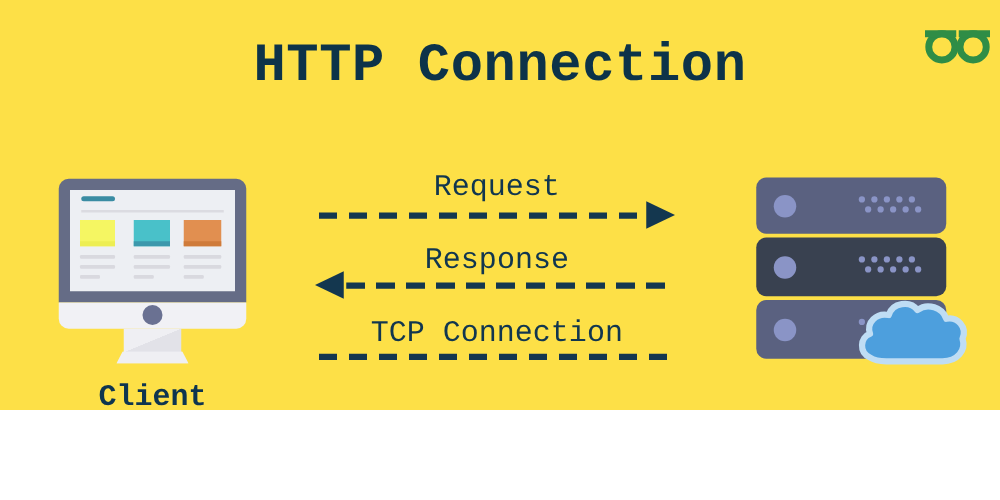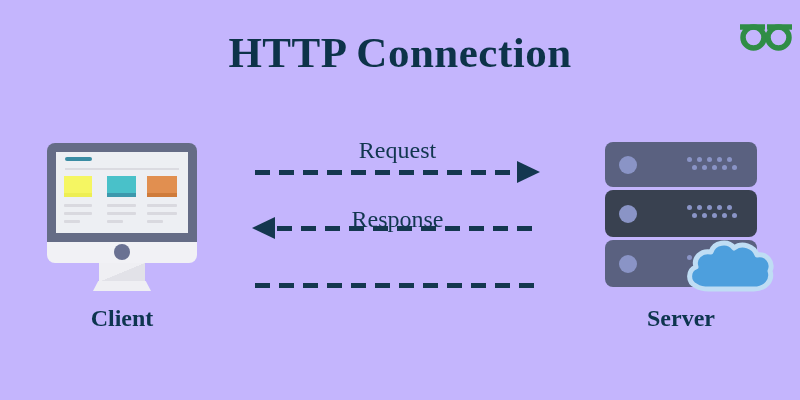--- a/index.html
+++ b/index.html
@@ -1,32 +1,32 @@
 <!DOCTYPE html>
 <html><head>
 <meta charset="utf-8">
 <style>
   html,body{margin:0;padding:0;}
   .canvas{
-    position:relative;width:800px;height:400px;overflow:hidden;
-    background:#c4b5fd;font-family:Liberation Serif, serif;
+    position:relative;width:800px;height:328px;overflow:hidden;
+    background:#fde047;font-family:Liberation Mono, monospace;
   }
   
   .title{
     position:absolute;left:0;right:0;top:28px;margin:0;text-align:center;
     font-size:43px;font-weight:700;letter-spacing:.5px;color:#0D3349;
   }
   .logo{position:absolute;left:738px;top:16px;width:56px;height:36px;}
   
   .arrow-label{
     position:absolute;left:255px;width:285px;text-align:center;
     font-size:24px;font-weight:500;color:#11364F;
   }
   .lbl-request{top:137px;}
-  .lbl-response{top:206px;}
+  .lbl-response{top:195px;}
   .lbl-tcp{top:254px;}
   .dash-line{
     position:absolute;height:5px;
     background:repeating-linear-gradient(90deg,#14374F 0 15px,transparent 15px 24px);
   }
   .line-request{left:255px;top:170px;width:262px;}
   .line-response{left:277px;top:226px;width:263px;}
   .line-tcp{left:255px;top:283px;width:285px;}
   .arrowhead{position:absolute;width:0;height:0;border-top:11px solid transparent;border-bottom:11px solid transparent;}
   .head-right{left:517px;top:161px;border-left:23px solid #14374F;}
@@ -106,20 +106,21 @@
   <div class="entity-label lbl-client">Client</div>
 
   <div class="arrow-label lbl-request">Request</div>
   <div class="dash-line line-request"></div>
   <div class="arrowhead head-right"></div>
 
   <div class="arrow-label lbl-response">Response</div>
   <div class="arrowhead head-left"></div>
   <div class="dash-line line-response"></div>
 
+  <div class="arrow-label lbl-tcp">TCP Connection</div>
   <div class="dash-line line-tcp"></div>
 
   <div class="s-unit u1">
     <div class="s-circle"></div>
     <div class="dots">
       <div class="dots-row">
           <span class="dot"></span>
           <span class="dot"></span>
           <span class="dot"></span>
           <span class="dot"></span>
@@ -157,15 +158,14 @@
     <div class="s-circle"></div>
     <div class="dots">
       <div class="dots-row">
           <span class="dot"></span>
         </div>
     </div>
   </div>
   <svg class="cloud" viewBox="0 0 92 59">
     <path d="M 25 53 H 70 C 82 53 89 44 86 35 C 90 26 82 17 73 19 C 70 10 58 6 50 12 C 44 4 30 6 27 16 C 17 14 9 22 12 31 C 4 34 3 46 12 50 C 15 52 20 53 25 53 Z" fill="#4D9FDD" stroke="#BFDDF4" stroke-width="5" stroke-linejoin="round"></path>
   </svg>
-  <div class="entity-label lbl-server">Server</div>
 
 </div>
 
 </body></html>

